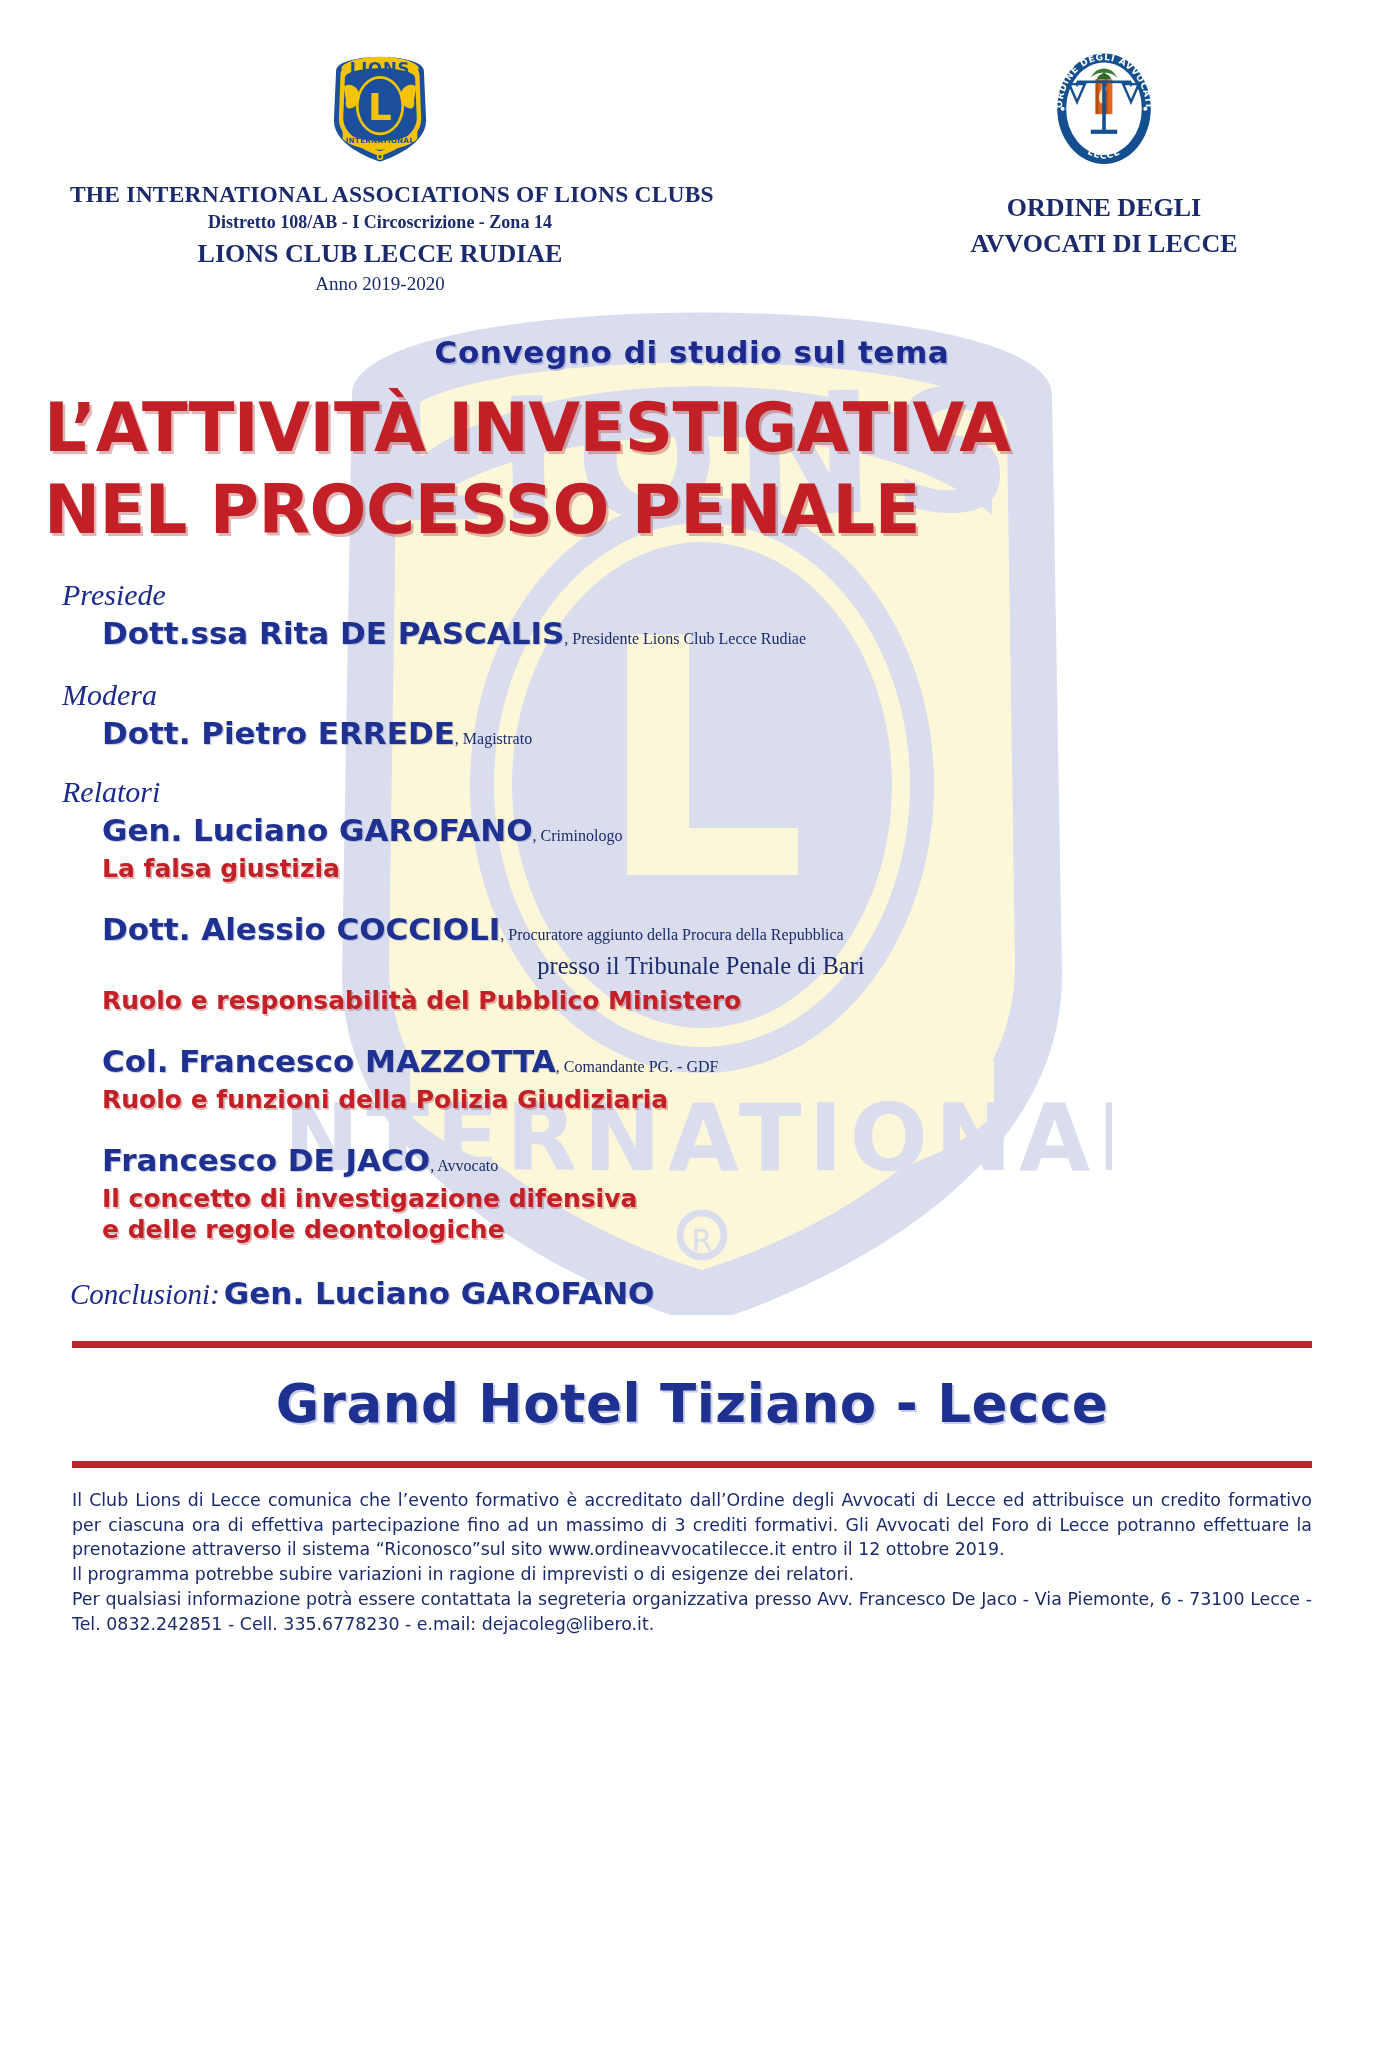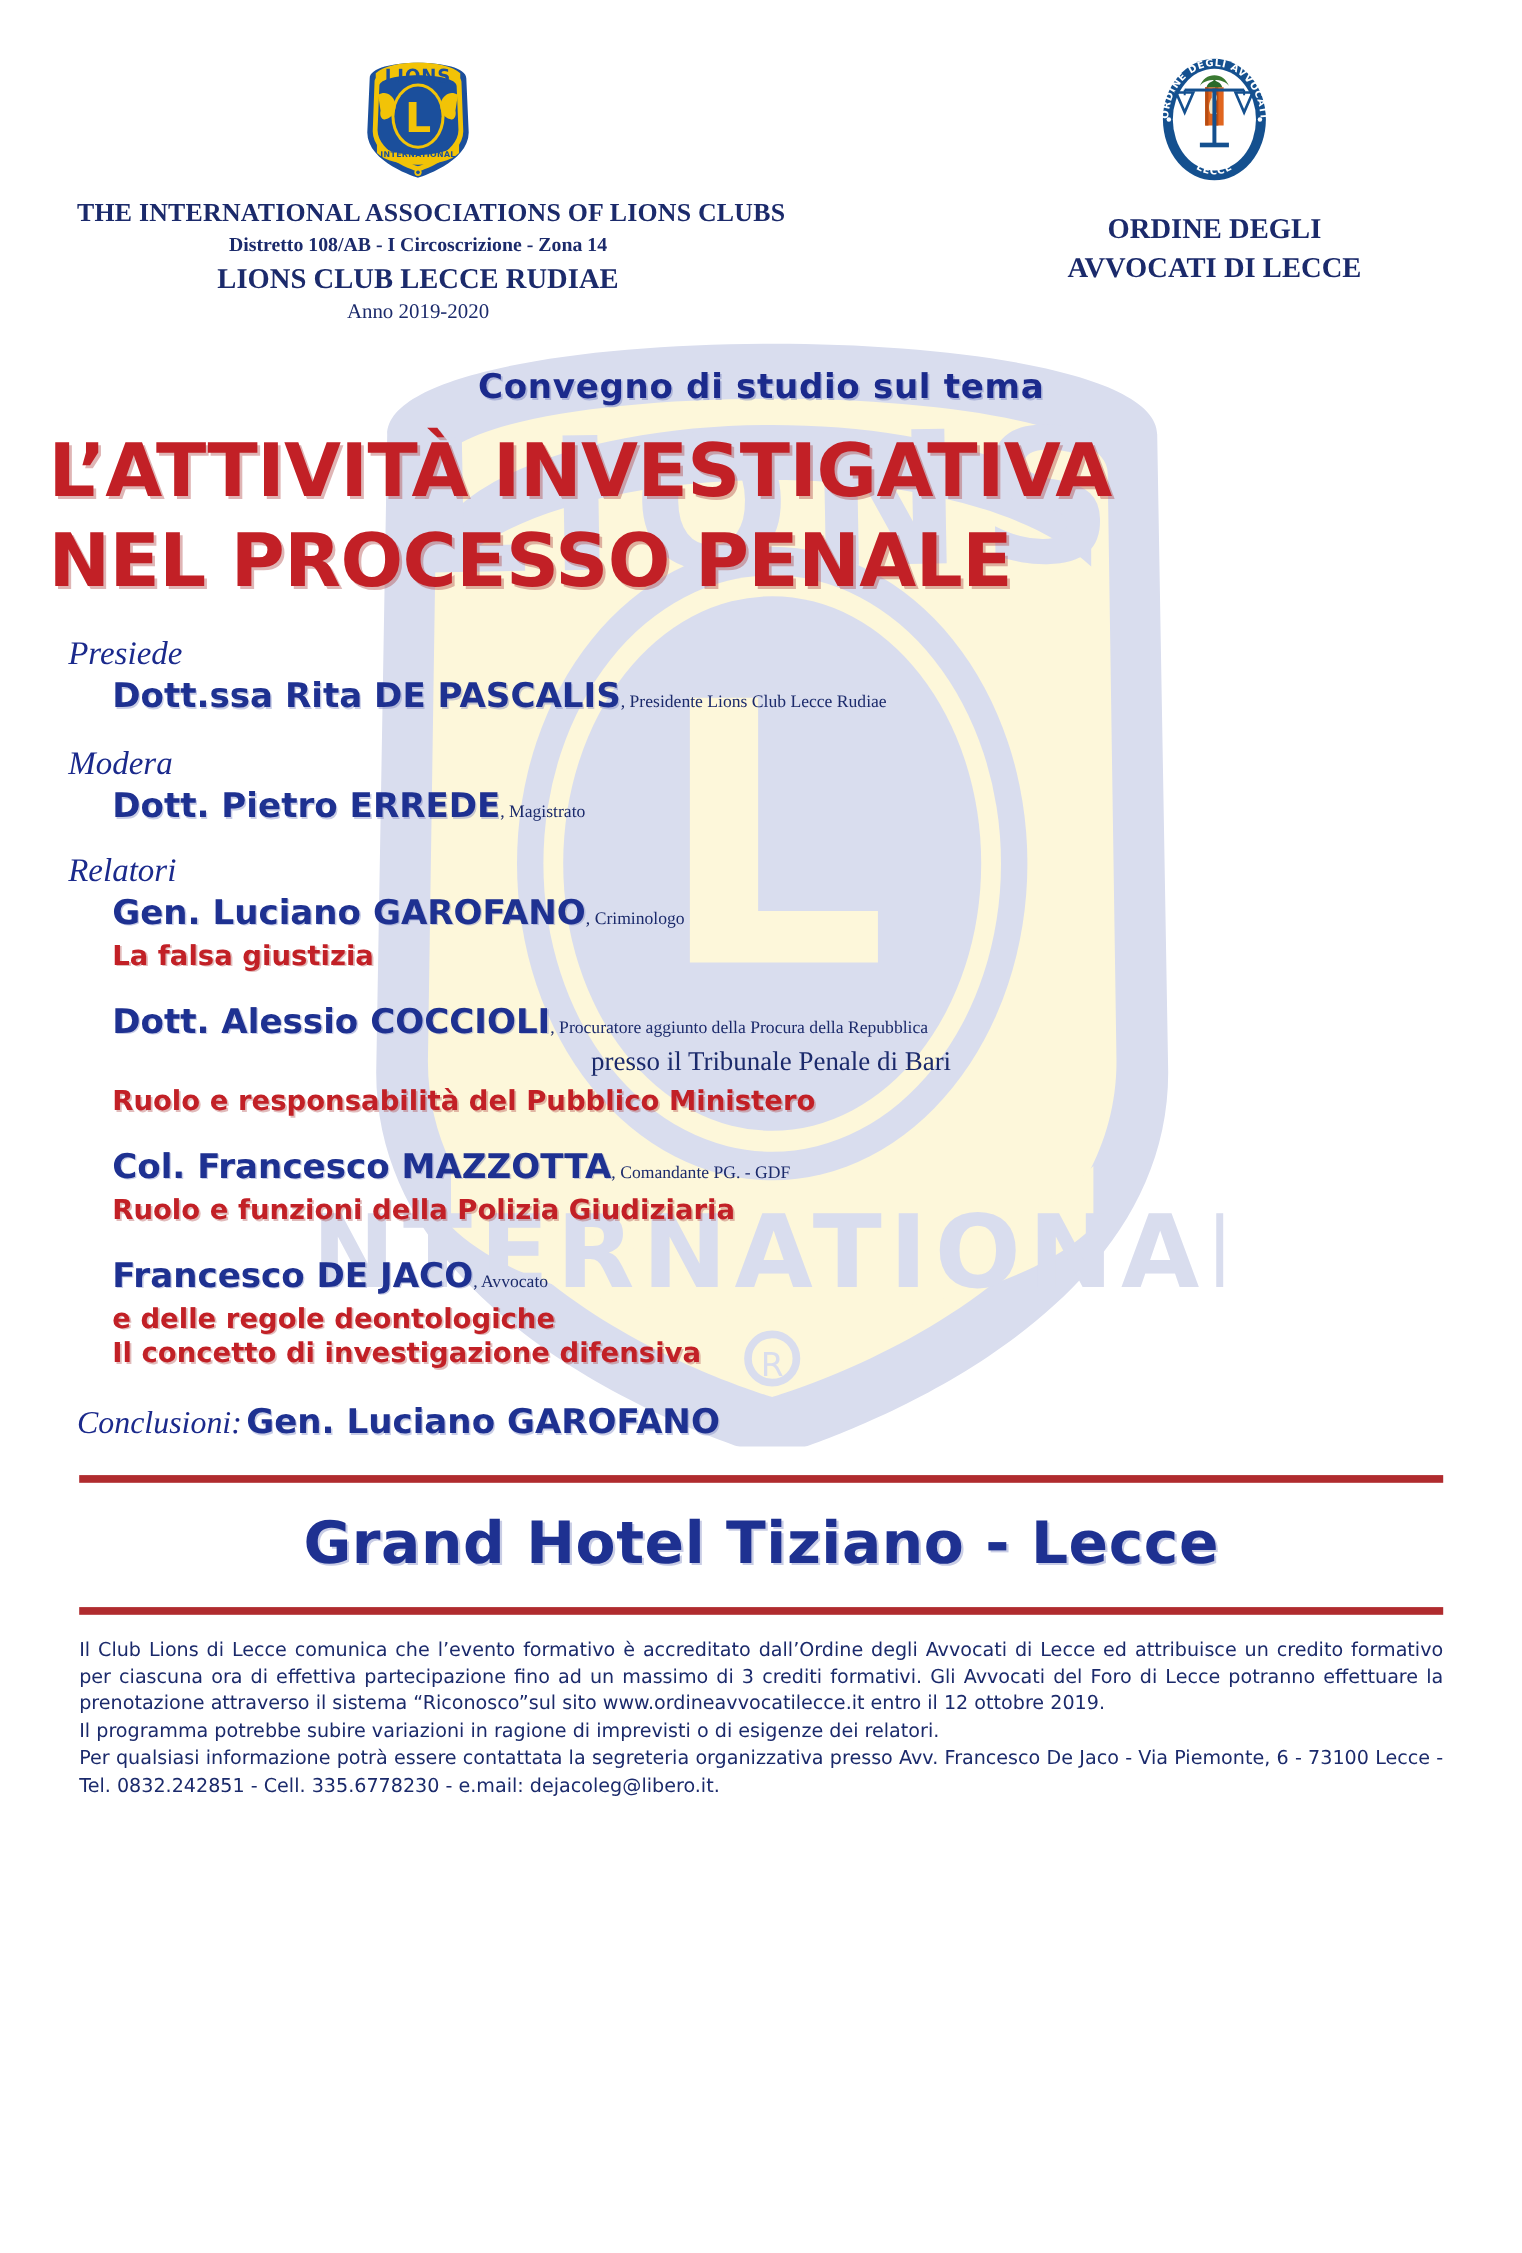--- a/index.html
+++ b/index.html
@@ -365,22 +365,22 @@
       <div class="topic">
         <span class="tl">Ruolo e funzioni della Polizia Giudiziaria</span>
       </div>
 
       <div class="gap-b"></div>
 
       <div class="person">
         <span class="nm">Francesco DE JACO</span><span class="rl">, Avvocato</span>
       </div>
       <div class="topic">
+        <span class="tl">Il concetto di investigazione difensiva</span>
         <span class="tl">e delle regole deontologiche</span>
-        <span class="tl">Il concetto di investigazione difensiva</span>
       </div>
 
       <div class="conclusion">
         <span class="cl">Conclusioni:</span>
         <span class="cn">Gen. Luciano GAROFANO</span>
       </div>
 
     </div>
   </div>
 

